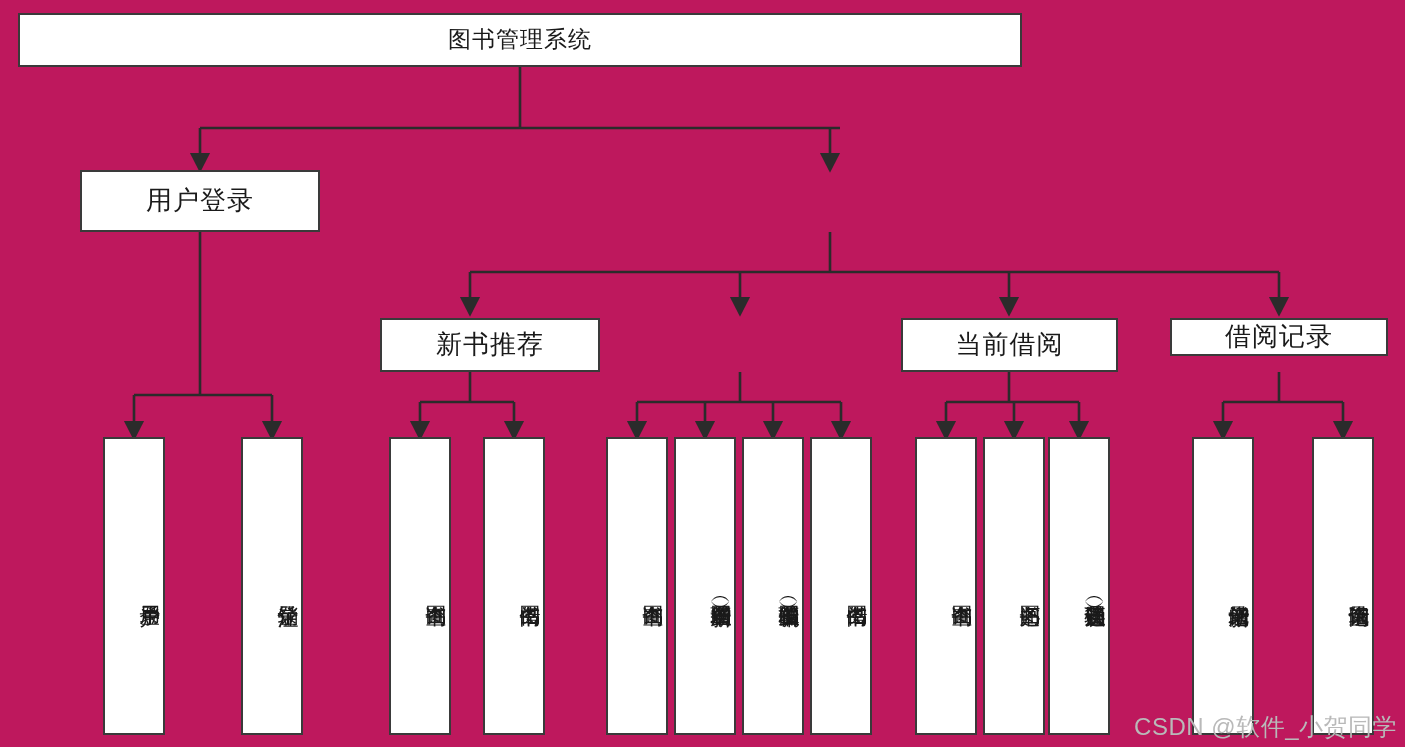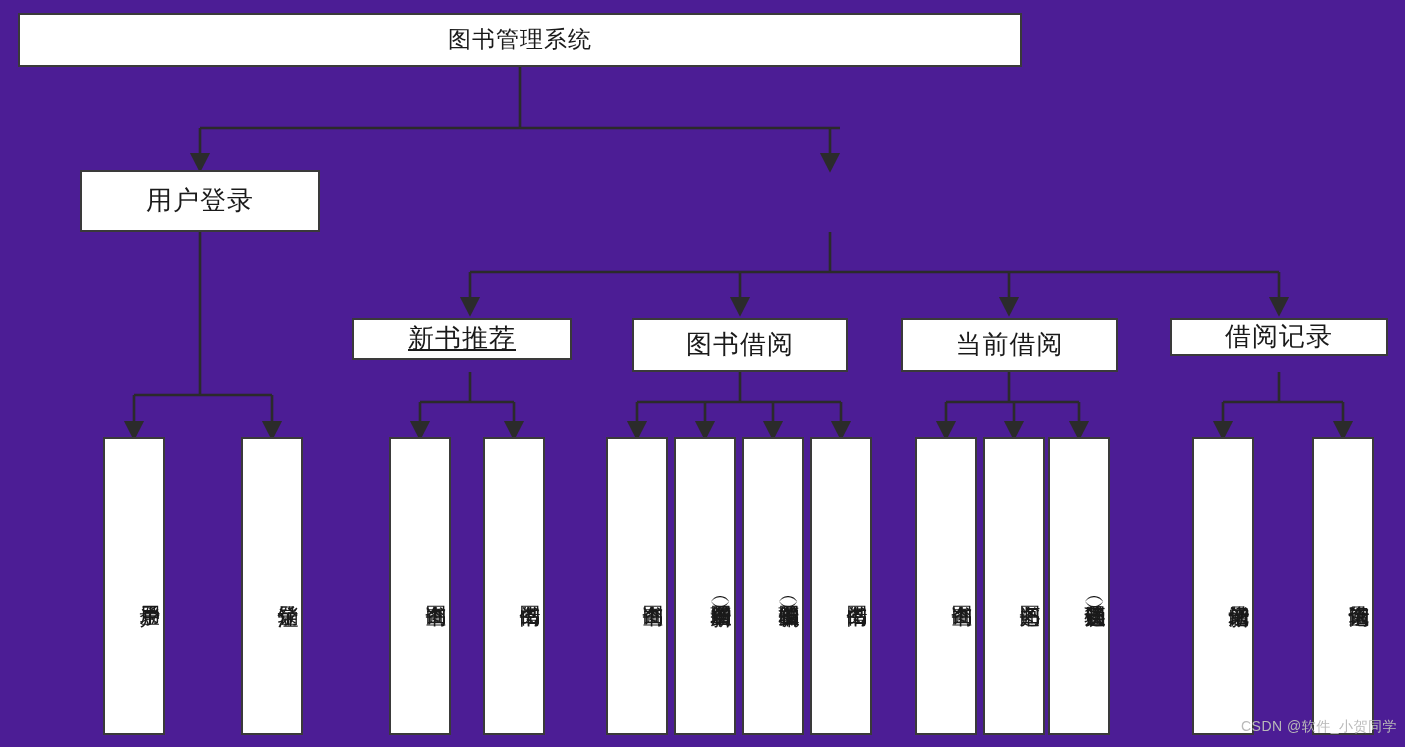--- a/index.html
+++ b/index.html
@@ -8,21 +8,21 @@
     padding: 0;
     background: #ffffff;
   }
   body {
     font-family: "Liberation Sans", "DejaVu Sans", sans-serif;
   }
   #diagram-root {
     position: relative;
     width: 1405px;
     height: 747px;
-    background: #4c1d95;
+    background: #be185d;
     overflow: hidden;
   }
   #edges-layer {
     position: absolute;
     left: 0;
     top: 0;
     width: 1405px;
     height: 747px;
     pointer-events: none;
   }
@@ -57,22 +57,22 @@
     writing-mode: vertical-rl;
     text-orientation: upright;
     display: block;
   }
   .node-root {
     font-size: 23px;
   }
   #watermark {
     position: absolute;
     right: 8px;
-    bottom: 11px;
-    font-size: 14px;
+    bottom: 4px;
+    font-size: 24px;
     color: #b9b9b9;
     letter-spacing: 0.5px;
     white-space: nowrap;
     user-select: none;
   }
 </style>
 </head>
 <body>
 
 <div id="diagram-root">
@@ -140,25 +140,22 @@
   </svg>
 
   <div class="node node-h node-root" style="left:18px; top:13px; width:1004px; height:54px;">
     <span>图书管理系统</span>
   </div>
 
   <div class="node node-h" style="left:80px; top:170px; width:240px; height:62px;">
     <span>用户登录</span>
   </div>
 
-  <div class="node node-h" style="left:352px; top:318px; width:220px; height:42px;text-decoration:underline;">
+  <div class="node node-h" style="left:380px; top:318px; width:220px; height:54px;">
     <span>新书推荐</span>
-  </div>
-  <div class="node node-h" style="left:632px; top:318px; width:216px; height:54px;">
-    <span>图书借阅</span>
   </div>
   <div class="node node-h" style="left:901px; top:318px; width:217px; height:54px;">
     <span>当前借阅</span>
   </div>
   <div class="node node-h" style="left:1170px; top:318px; width:218px; height:38px;">
     <span>借阅记录</span>
   </div>
 
   <div class="node node-v" style="left:103px; top:437px; width:62px; height:298px;">
     <span class="vtext">用户登录</span>

